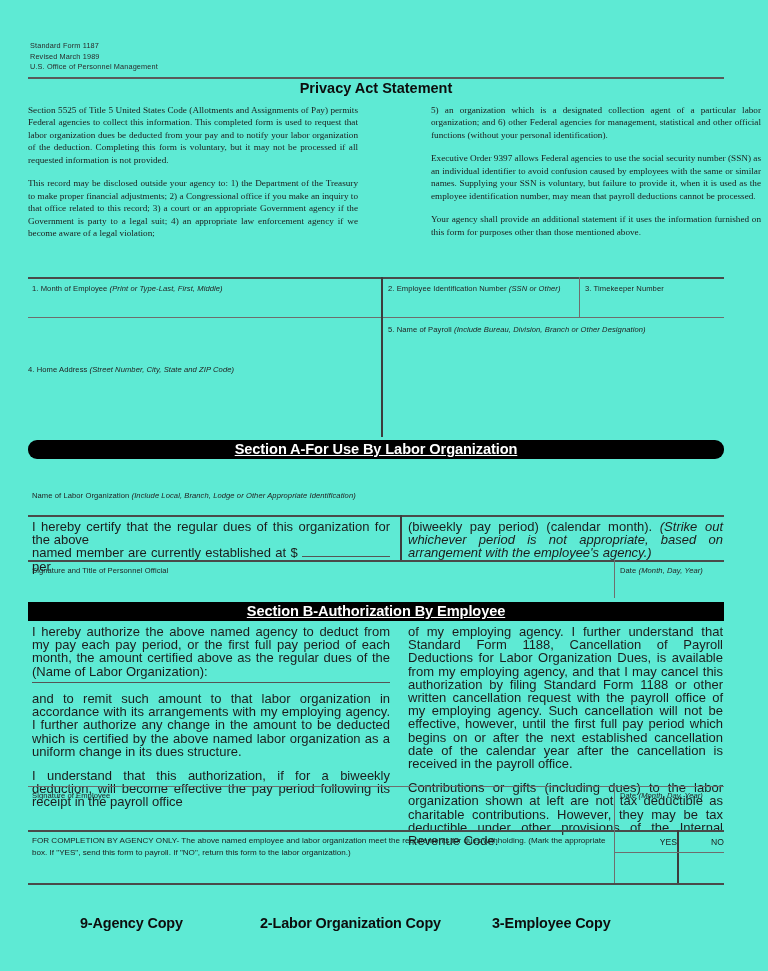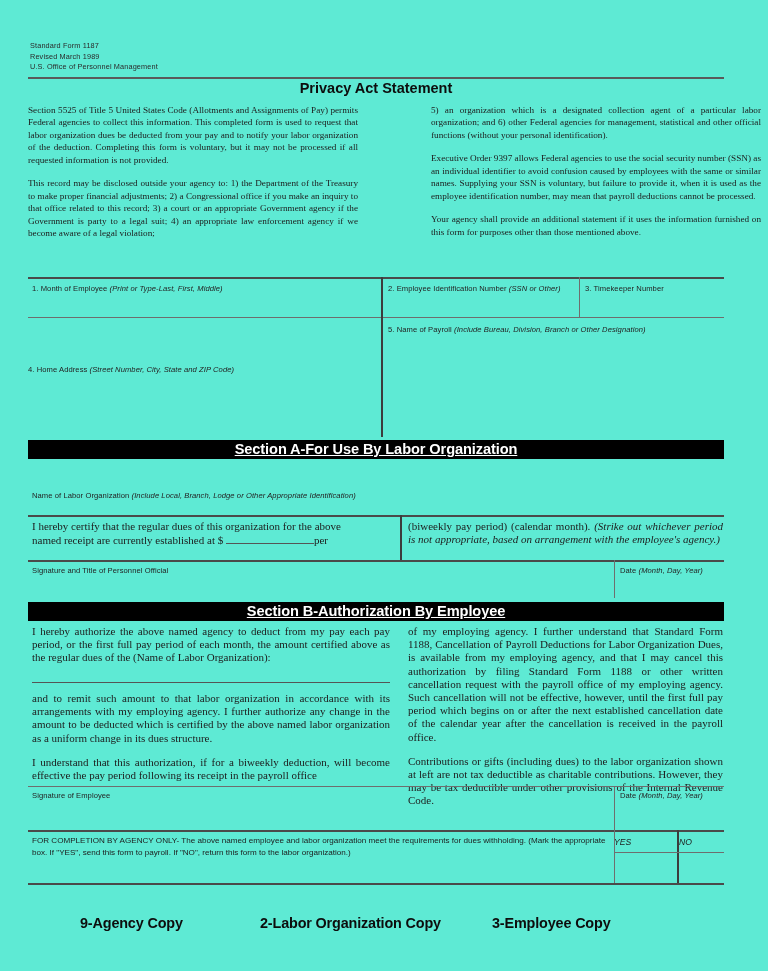--- a/index.html
+++ b/index.html
@@ -132,22 +132,22 @@
     font-size: 14.6px;
     font-weight: bold;
     line-height: 19px;
     letter-spacing: -0.1px;
   }
   .band span { text-decoration: underline; }
 
   
   .sbody {
     position: absolute;
-    font-family: Liberation Serif, serif;
-    font-size: 11px;
+    font-family: Liberation Sans, sans-serif;
+    font-size: 13px;
     line-height: 13.2px;
     text-align: justify;
     color: #1c1c1c;
   }
   .sbody p { margin: 0 0 11px 0; }
   .sbody p:last-child { margin-bottom: 0; }
   .sbody i { font-style: italic; }
 
   .blankline {
     position: absolute;
@@ -159,24 +159,23 @@
   .agency {
     position: absolute;
     font-size: 8.1px;
     line-height: 11.6px;
     color: #1c1c1c;
   }
   .agency b { font-weight: normal; }
 
   .yesno {
     position: absolute;
-    text-align: left;
+    text-align: right;
     font-size: 8.6px;
     color: #1c1c1c;
-    font-style: italic;
   }
 
   
   .footer {
     position: absolute;
     left: 0; top: 915px;
     width: 696px;
     height: 24px;
   }
   .fcopy {
@@ -249,37 +248,37 @@
     </div>
     <div style="position:absolute;left:4px;top:337px;width:345px;height:96px;"></div>
 
     <div class="flabel" style="left:360px; top:325px; width:335px;">
       <span>5.</span>
       <span>Name of Payroll</span>
       <i>(Include Bureau, Division, Branch or Other Designation)</i>
     </div>
     <div style="position:absolute;left:360px;top:337px;width:335px;height:96px;"></div>
 
-    <div class="band" style="top:440px;">
+    <div class="band" style="top:440px;border-radius:9px;">
       <span>Section A-For Use By Labor Organization</span>
     </div>
 
     <div class="flabel" style="left:4px; top:491px; width:520px;">
       <span>Name of Labor Organization</span>
       <i>(Include Local, Branch, Lodge or Other Appropriate Identification)</i>
     </div>
     <div style="position:absolute;left:4px;top:476px;width:690px;height:38px;"></div>
 
     <div class="hline thick" style="top:515px;"></div>
     <div class="vline thick" style="left:372px; top:515px; height:45px;"></div>
 
     <div class="sbody" style="left:4px; top:520px; width:358px;">
       <div>I hereby certify that the regular dues of this organization for the above</div>
       <div style="position:relative;">
-        <span>named receipt are currently established at $</span>
+        <span>named member are currently established at $</span>
         <span style="display:inline-block;width:88px;border-bottom:1px solid #555;height:10px;"></span><span>per</span>
       </div>
     </div>
 
     <div class="sbody" style="left:380px; top:520px; width:315px;">
       <div>
         <span>(biweekly pay period) (calendar month).</span>
         <i>(Strike out whichever period is not appropriate, based on arrangement with the employee's agency.)</i>
       </div>
     </div>

